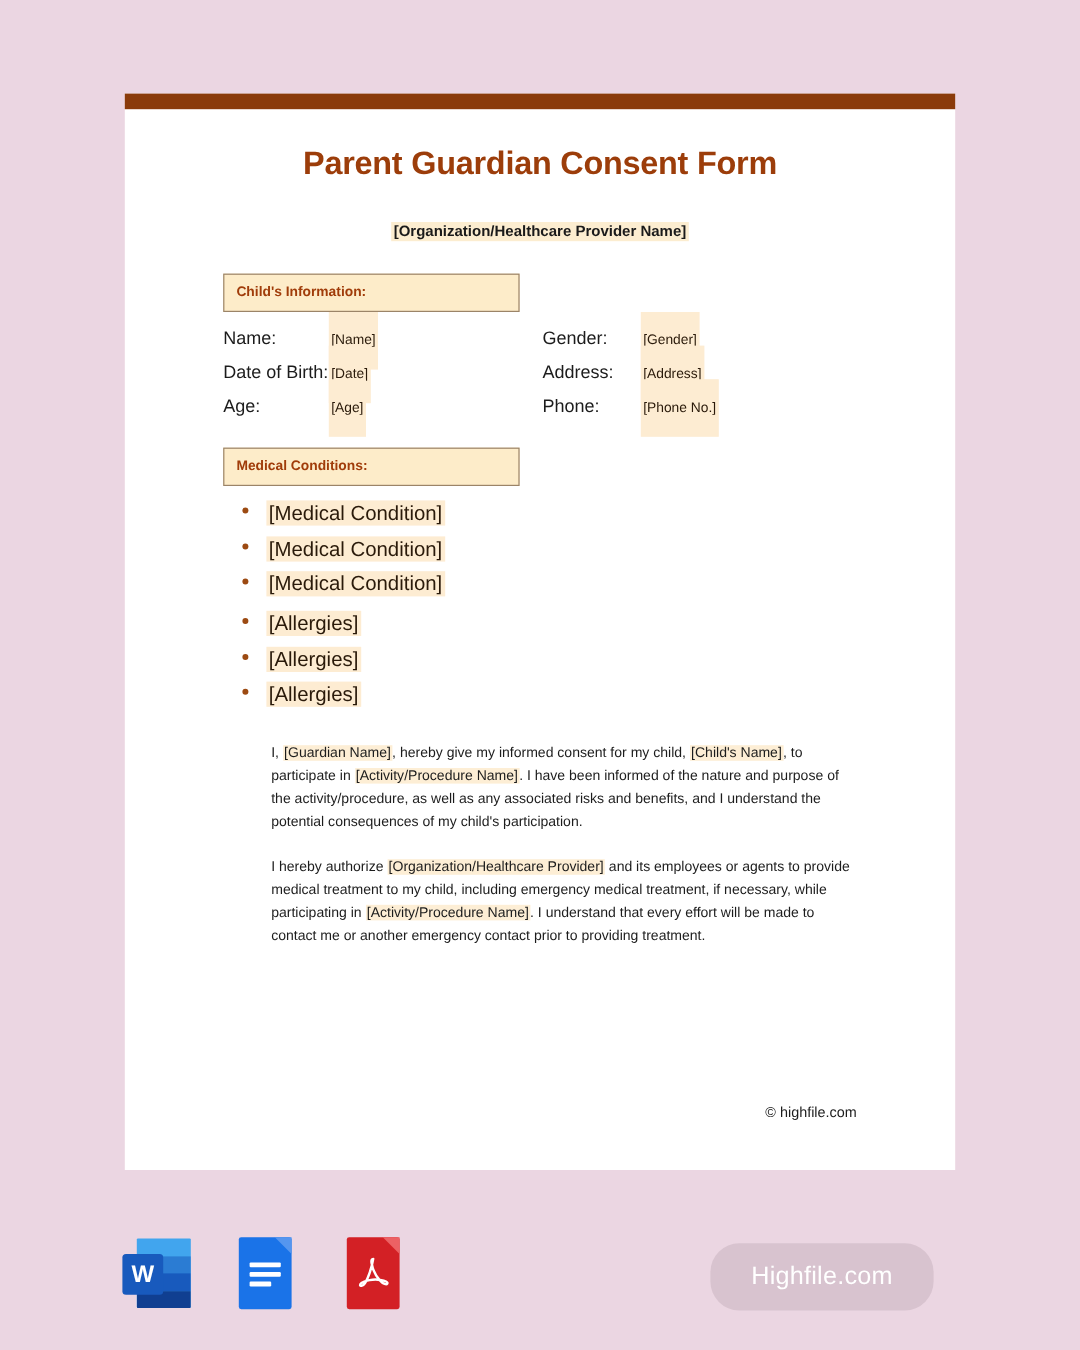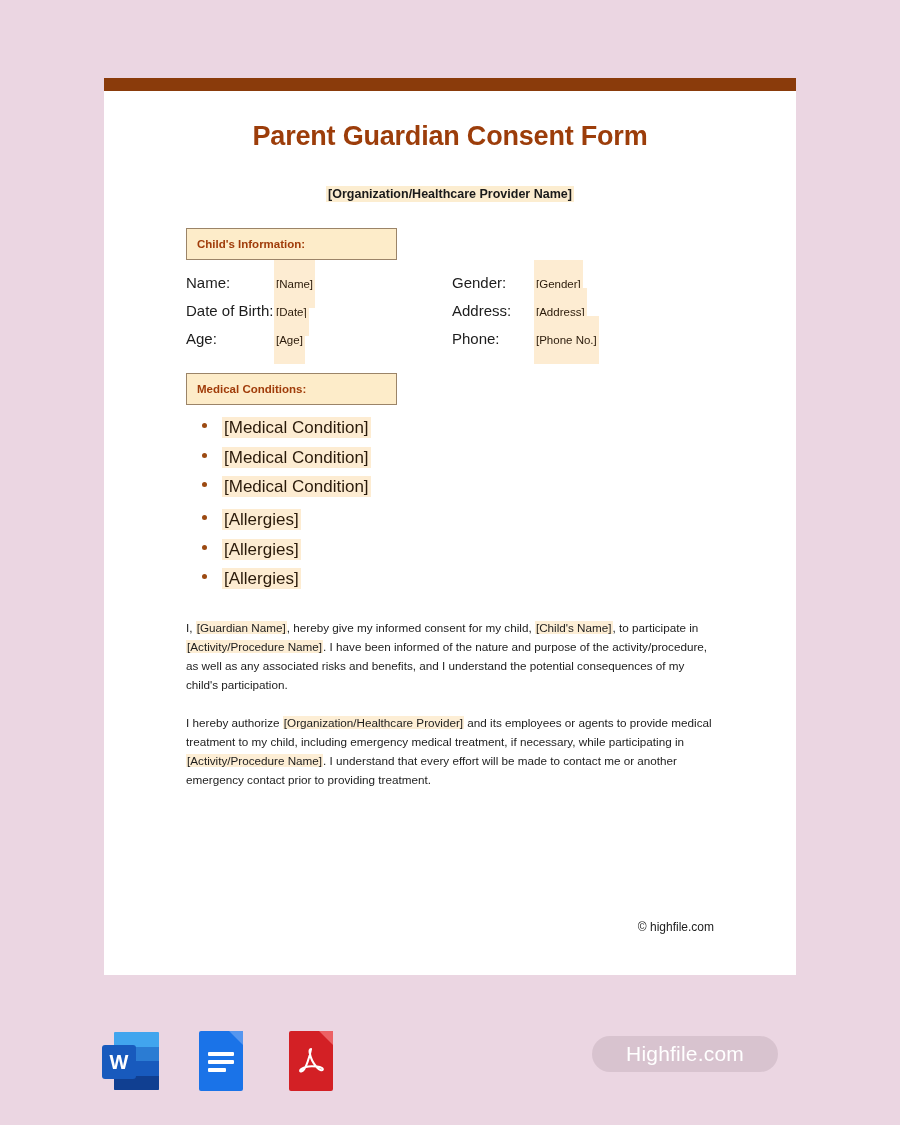--- a/index.html
+++ b/index.html
@@ -64,21 +64,21 @@
     font-size: 12.5px;
     font-weight: bold;
     color: #1a1a1a;
     background: #fcedd0;
     padding: 1px 2px;
   }
 
   
   .section-box {
     margin-top: 26px;
-    width: 211px;
+    width: 247px;
     height: 32px;
     background: #fdecc9;
     border: 1px solid #9b8468;
     display: flex;
     align-items: center;
     padding-left: 10px;
   }
 
   .section-box-label {
     font-size: 11.5px;
@@ -138,20 +138,21 @@
   }
 
   .bullet-list li .bullet-text {
     background: #fdecd2;
     padding: 1px 2px;
   }
 
   
   .body-paras {
     margin-top: 30px;
+    margin-left: 40px;
   }
 
   .body-para {
     font-size: 11.7px;
     line-height: 1.62;
     color: #1c1c1c;
     margin-bottom: 19px;
     text-align: left;
   }
 
@@ -275,21 +276,21 @@
     align-items: center;
     justify-content: center;
   }
 
   
   .brand-badge {
     position: absolute;
     left: 592px;
     top: 1036px;
     width: 186px;
-    height: 36px;
+    height: 56px;
     border-radius: 24px;
     background: #d8c3cf;
     display: flex;
     align-items: center;
     justify-content: center;
     color: #ffffff;
     font-size: 21px;
     letter-spacing: 0.2px;
     font-family: "Liberation Sans", sans-serif;
   }

